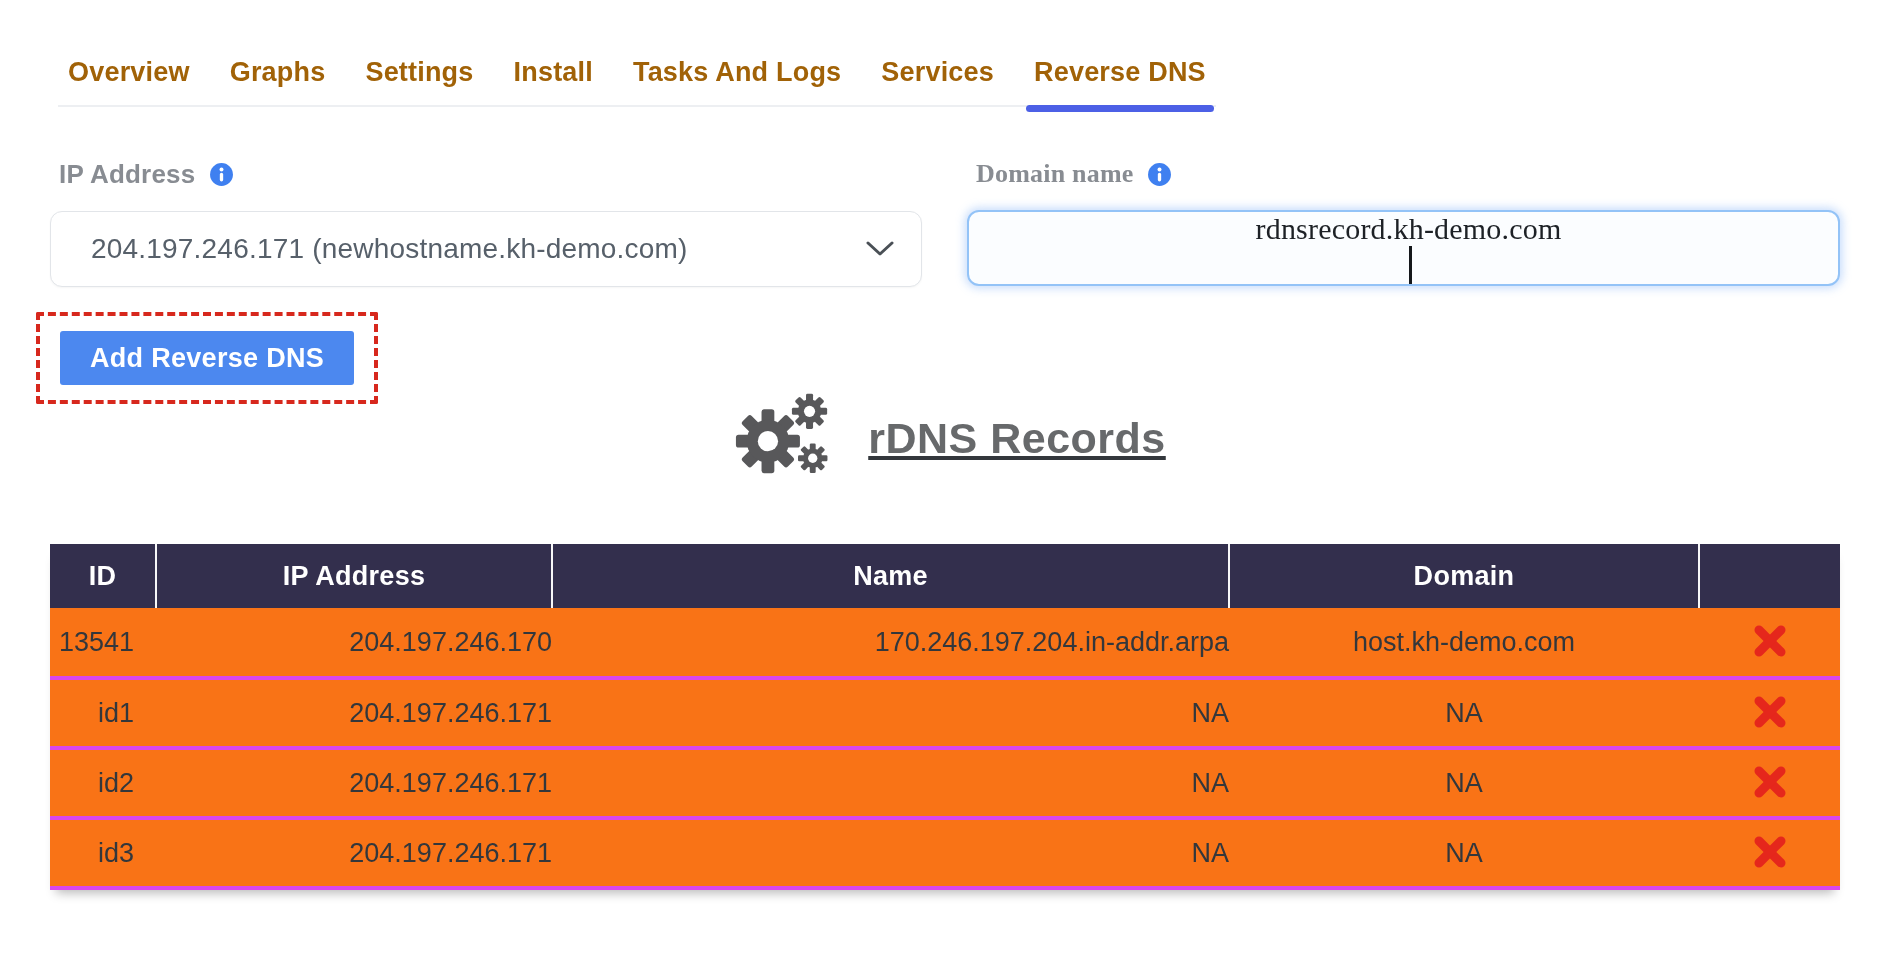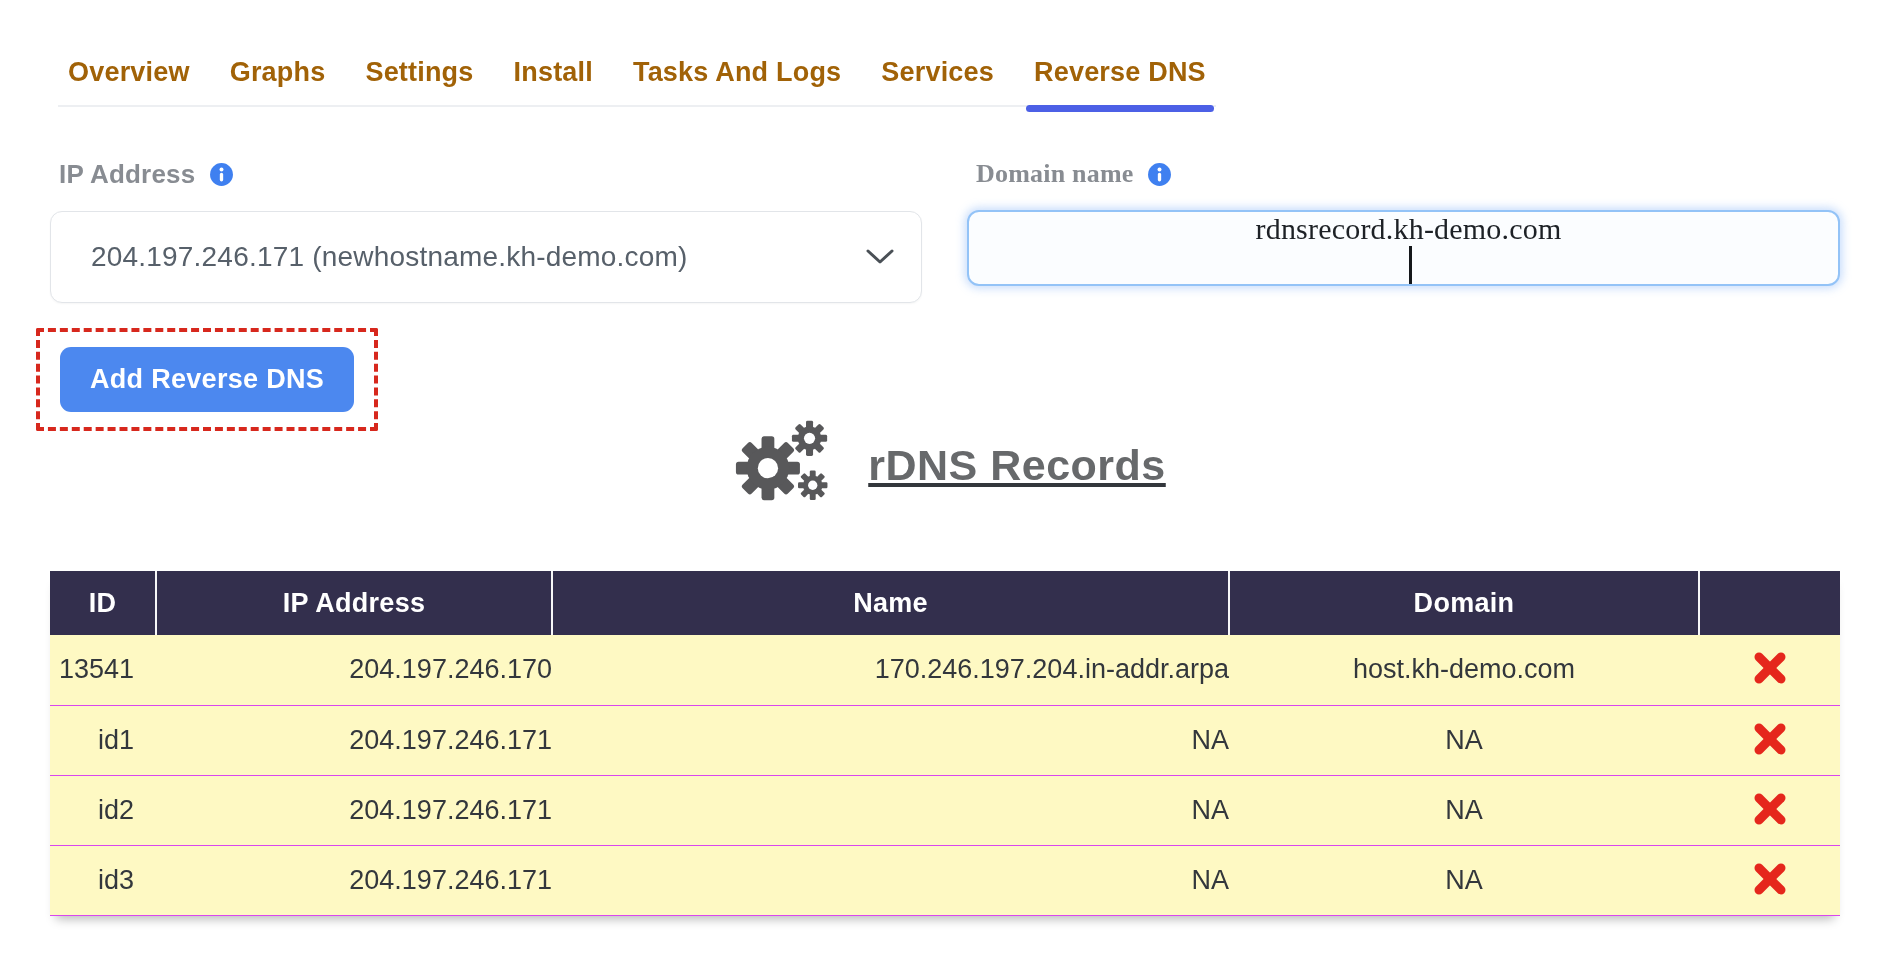--- a/index.html
+++ b/index.html
@@ -31,21 +31,21 @@
 
   
   .form-row { display:flex; margin-top:52px; }
   .field-ip { width:872px; flex:none; }
   .field-domain { flex:1; margin-left:45px;font-family:Liberation Serif, serif; }
   .label-row { display:flex; align-items:center; gap:14px; margin-left:9px; margin-bottom:21px; }
   .field-label { font-size:26px; font-weight:600; color:#888c92; letter-spacing:0.2px; }
   .info-icon { width:25px; height:25px; flex:none; cursor:pointer; }
 
   .select-box {
-    height:92px; background:#fff; border:1.5px solid #e2e5e9; border-radius:12px;
+    height:76px; background:#fff; border:1.5px solid #e2e5e9; border-radius:12px;
     display:flex; align-items:center; padding:0 26px 0 40px; cursor:pointer;
     box-shadow:0 1px 2px rgba(0,0,0,0.04);
   }
   .select-value { flex:1; font-size:28px; color:#57606a; letter-spacing:0.2px; }
   .chevron-down { width:30px; height:18px; flex:none; }
 
   .input-box {
     height:76px; background:#fbfdff; border:2px solid #93c3f7; border-radius:12px;
     display:flex; align-items:center; padding:0 24px 0 34px; cursor:text;
     box-shadow:0 0 10px 2px rgba(110,165,245,0.40);
@@ -56,21 +56,21 @@
   @keyframes blink { 0%,55%{opacity:1;} 56%,100%{opacity:0;} }
 
   
   .annotation-row { margin-top:25px; }
   .annotation-box {
     display:inline-block; margin-left:-14px;
     border:4px dashed var(--annotation-red,#d7281d); border-radius:2px;
     padding:15px 20px;
   }
   .add-btn {
-    height:65px; padding:0 30px; border:none; border-radius:11px; cursor:pointer;
+    height:54px; padding:0 30px; border:none; border-radius:3px; cursor:pointer;
     background:var(--accent,#4c88ef); color:#fff;
     font-family:inherit; font-size:27px; font-weight:700; letter-spacing:0.3px;
   }
 
   
   .records-heading {
     margin-top:-14px; display:flex; justify-content:center; align-items:center; gap:22px;
     position:relative;
     text-decoration:underline;
   }
@@ -84,21 +84,21 @@
     box-shadow:0 9px 10px -6px rgba(0,0,0,0.28);
   }
   col.c-id { width:106px; } col.c-ip { width:396px; } col.c-name { width:677px; }
   col.c-domain { width:470px; } col.c-actions { width:141px; }
   thead th {
     background:var(--header-bg,#332f4d); color:#fff; height:64px;
     font-size:27px; font-weight:600; letter-spacing:0.3px;
     border-right:2px solid #f7f7f8; text-align:center;
   }
   thead th:last-child { border-right:none; }
-  tbody td { height:70px; background:#fef9c3; border-bottom:1px solid #d946ef; font-size:27px; font-weight:500; color:#33373c; }
+  tbody td { height:70px; background:#f97316; border-bottom:4px solid #d946ef; font-size:27px; font-weight:500; color:#33373c; }
   td.col-id { text-align:right; padding-right:22px; }
   td.col-ip-address { text-align:right; padding-left:13px; }
   td.col-name { text-align:right; padding-left:14px; }
   td.col-domain { text-align:center;margin-top:45px; }
   td.col-actions { text-align:center; }
   .delete-btn { background:none; border:none; cursor:pointer; padding:4px 6px; line-height:0; }
   .red-x { width:34px; height:32px; }
 </style>
 </head>
 <body>

